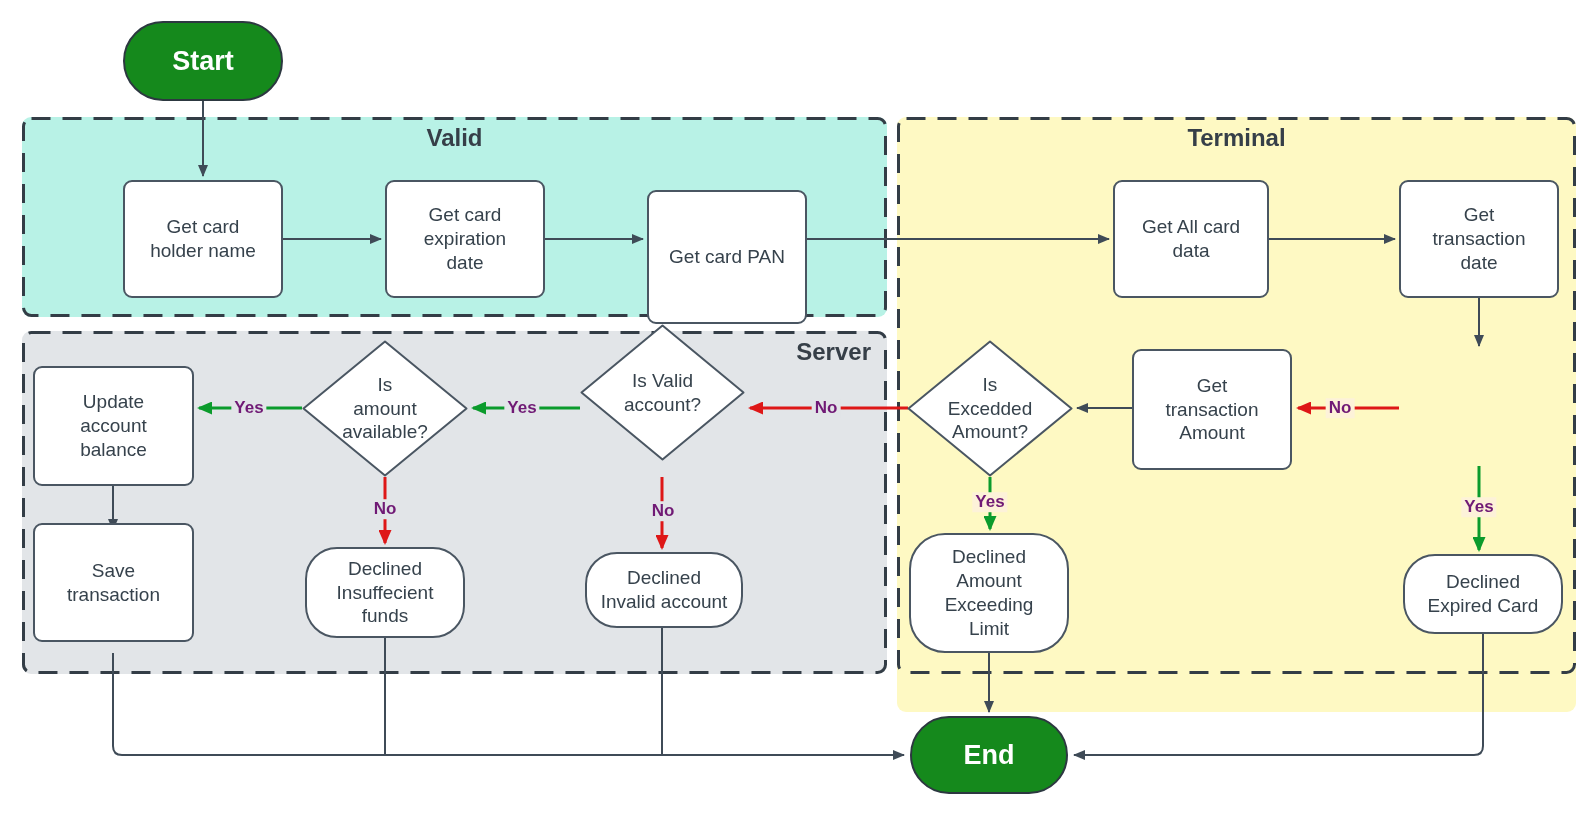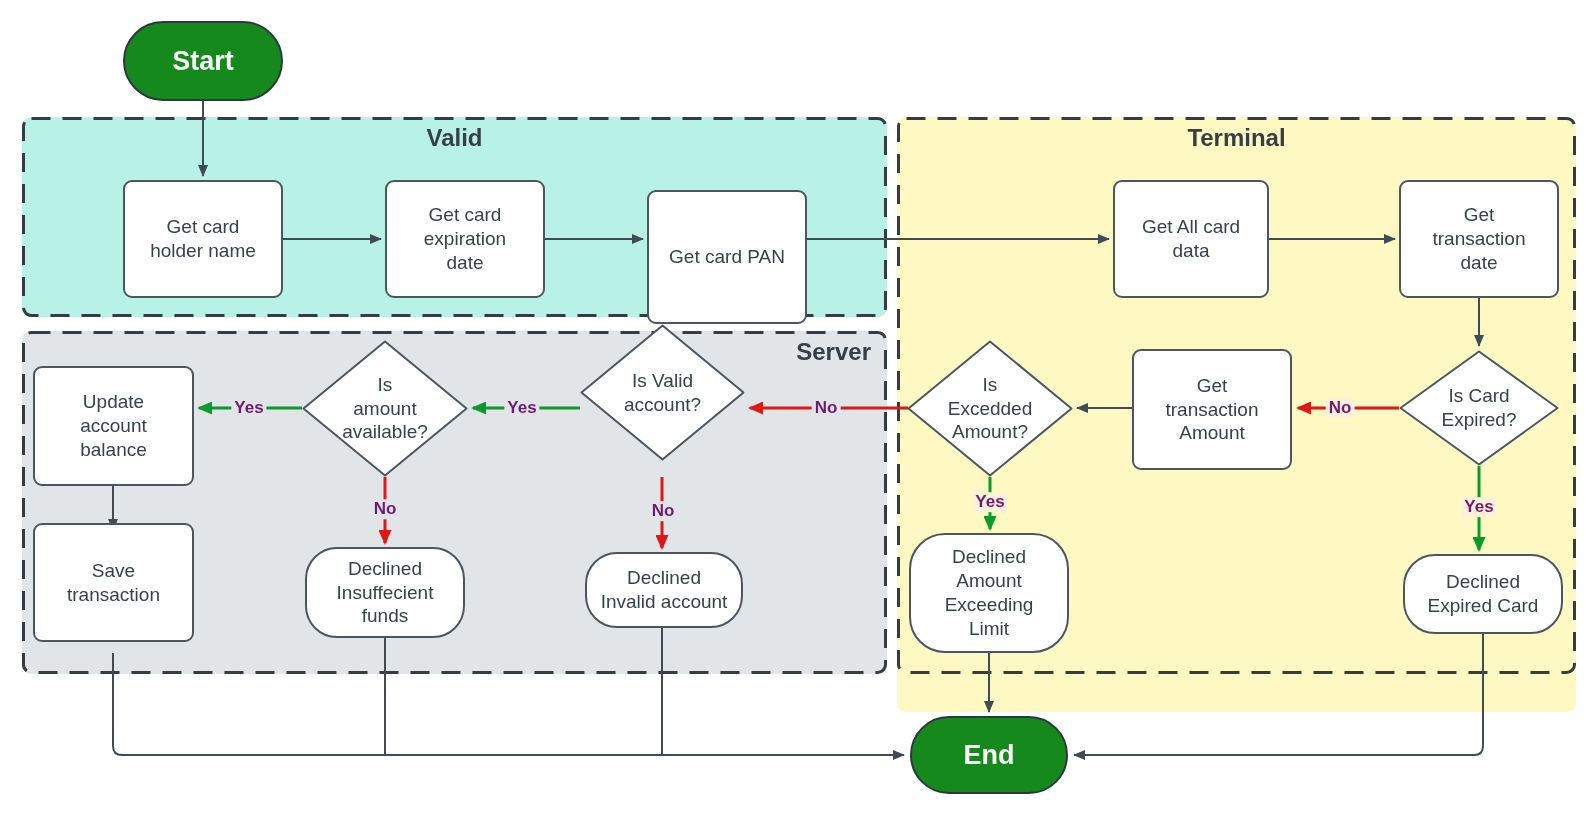--- a/index.html
+++ b/index.html
@@ -119,27 +119,20 @@
 
   <div class="node process" style="left:647px; top:180px; width:160px; height:134px;margin-top:10px;">Get card PAN</div>
 
   <div class="node process" style="left:1113px; top:180px; width:156px; height:118px;">Get All card
 data</div>
 
   <div class="node process" style="left:1399px; top:180px; width:160px; height:118px;">Get
 transaction
 date</div>
 
-  <div class="node diamond" style="left:1399px; top:350px; width:160px; height:116px;">
-    <svg width="160" height="116" viewBox="0 0 160 116">
-      <polygon points="80,1.5 158.5,58 80,114.5 1.5,58" fill="#ffffff" stroke="#4a5662" stroke-width="2" stroke-linejoin="round"></polygon>
-    </svg>
-    <div class="dtext">Is Card
-Expired?</div>
-  </div>
 
   <div class="node process" style="left:1132px; top:349px; width:160px; height:121px;">Get
 transaction
 Amount</div>
 
   <div class="node diamond" style="left:907px; top:340px; width:166px; height:137px;">
     <svg width="166" height="137" viewBox="0 0 166 137">
       <polygon points="83,1.5 164.5,68.5 83,135.5 1.5,68.5" fill="#ffffff" stroke="#4a5662" stroke-width="2" stroke-linejoin="round"></polygon>
     </svg>
     <div class="dtext">Is

